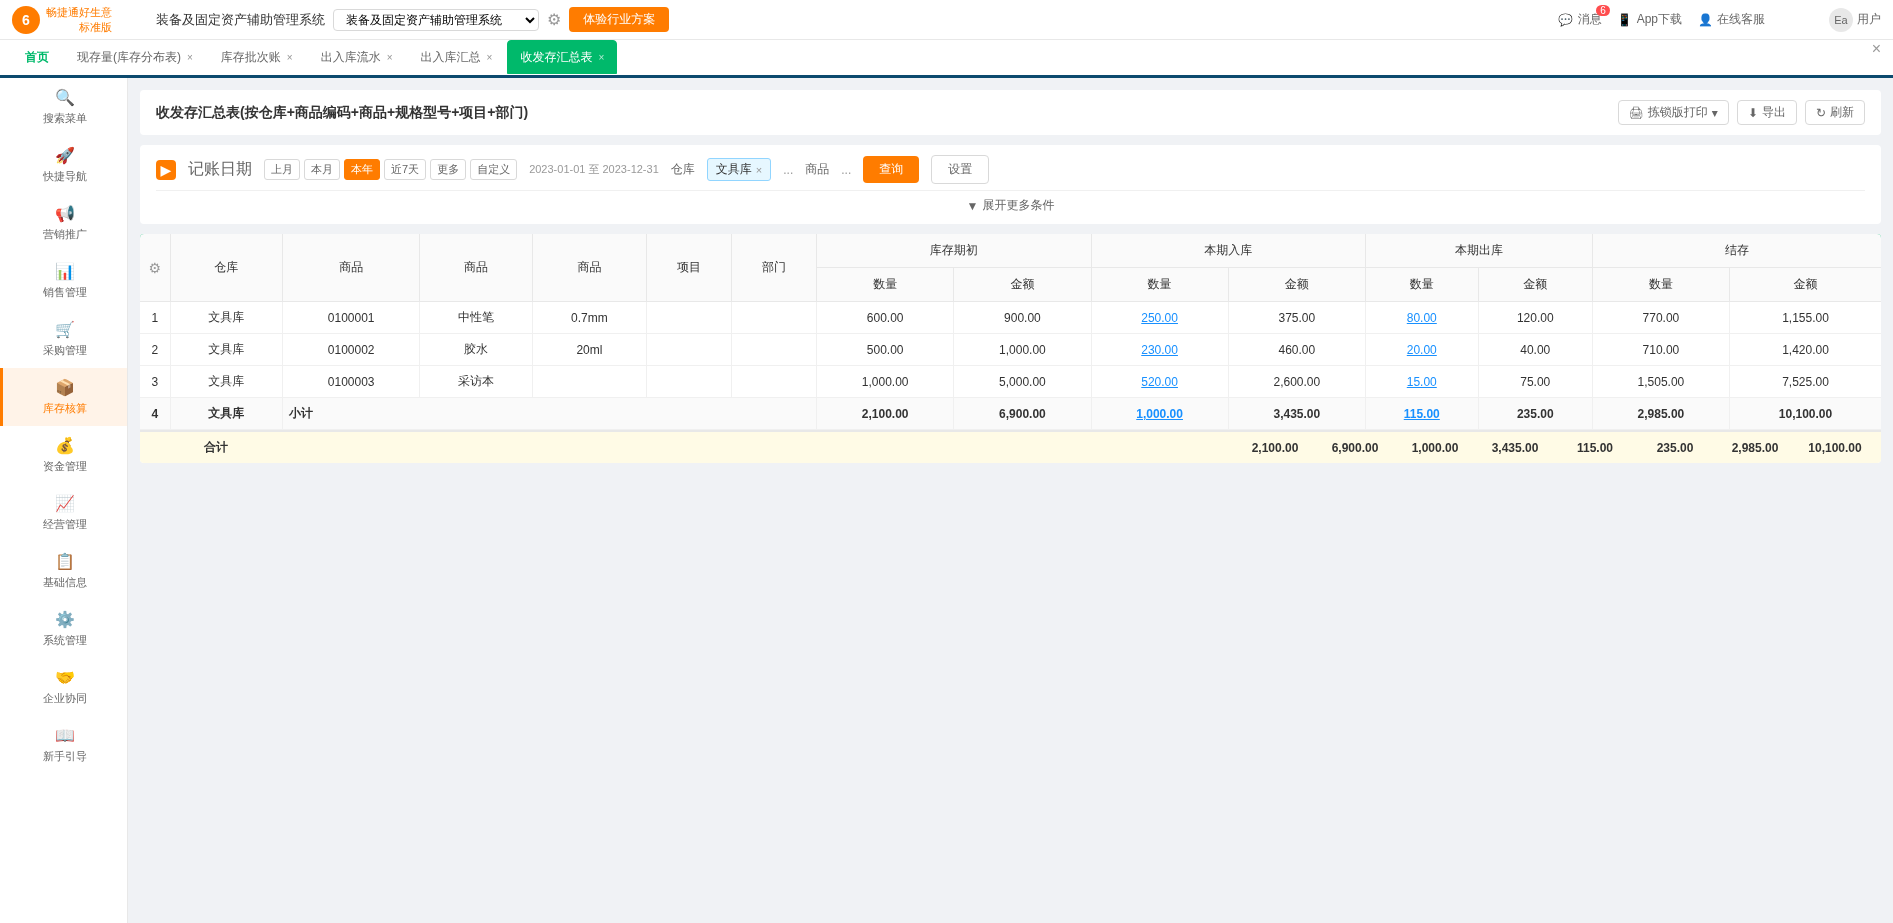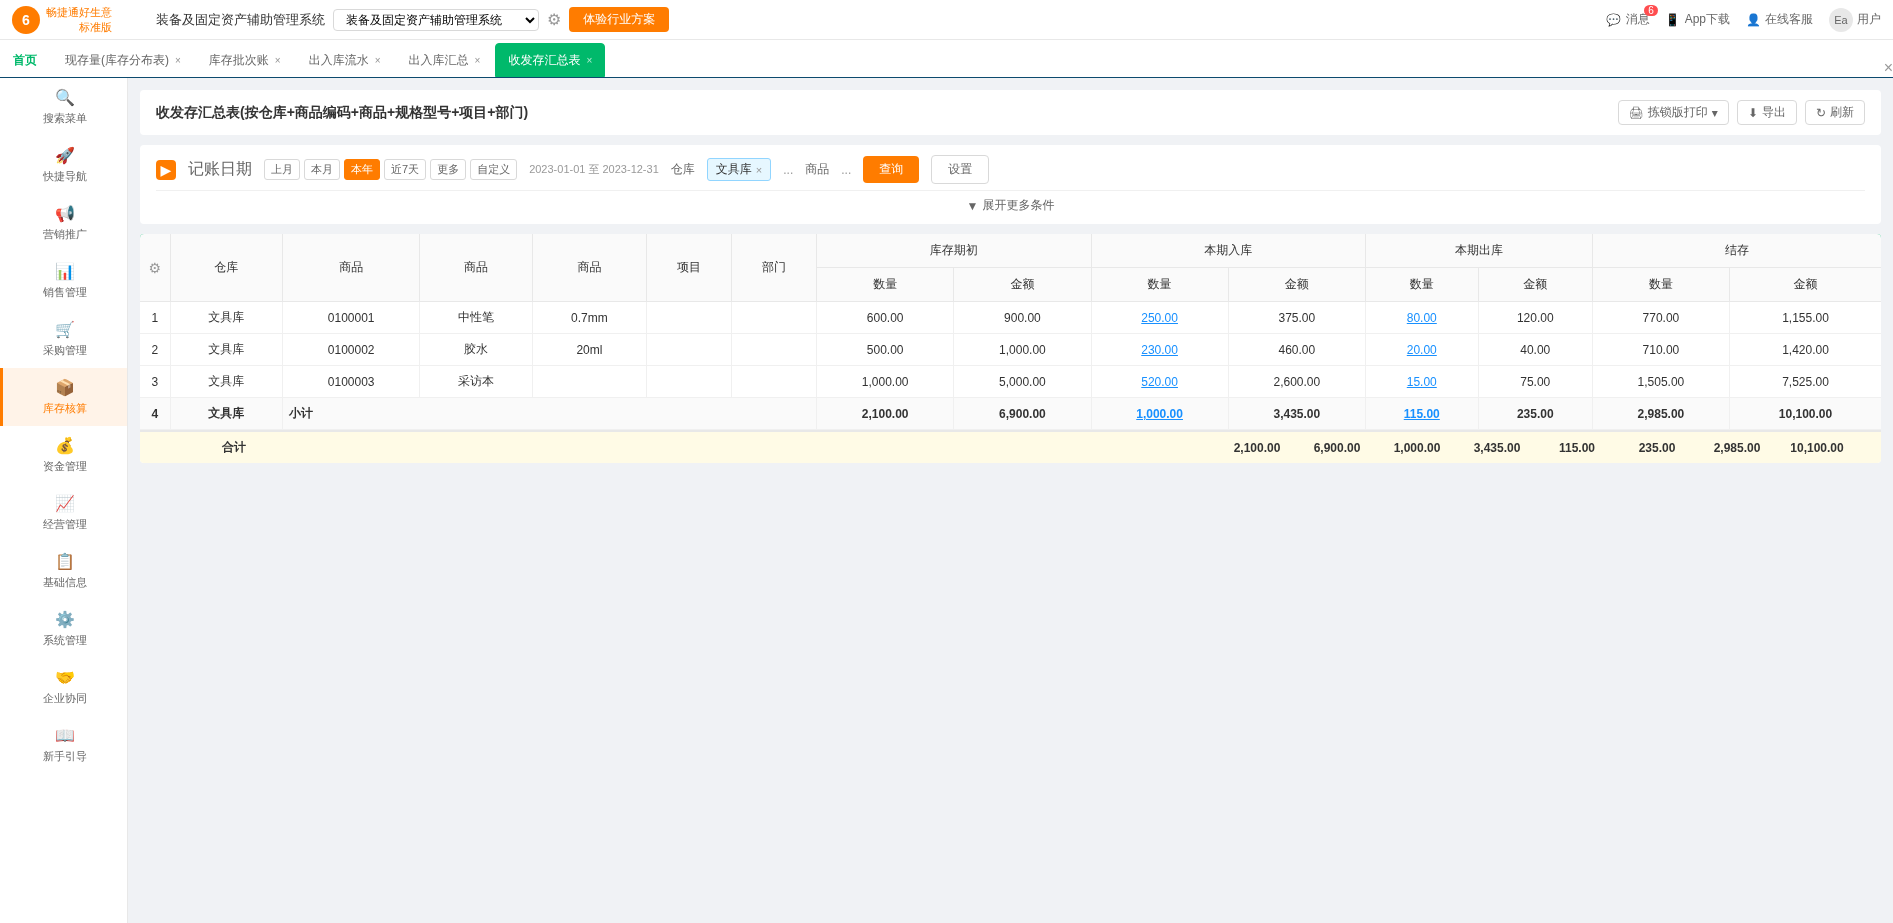--- a/index.html
+++ b/index.html
@@ -10,24 +10,24 @@
     .top-header-left { display: flex; align-items: center; gap: 8px; }
     .logo-area { display: flex; align-items: center; gap: 6px; width: 128px; }
     .logo-icon { width: 28px; height: 28px; background: #ff7c00; border-radius: 50%; display: flex; align-items: center; justify-content: center; color: #fff; font-weight: bold; font-size: 14px; }
     .logo-text { font-size: 11px; color: #ff7c00; line-height: 1.3; text-align: right; }
     .system-title { font-size: 13px; color: #333; margin-left: 8px; }
     .system-select { border: 1px solid #d9d9d9; border-radius: 4px; padding: 2px 20px 2px 8px; font-size: 12px; background: #fff; cursor: pointer; }
     .try-btn { background: #ff7c00; color: #fff; border: none; border-radius: 4px; padding: 4px 14px; font-size: 12px; cursor: pointer; }
     .top-header-right { display: flex; align-items: center; gap: 16px; font-size: 12px; color: #666; }
     .top-right-item { display: flex; align-items: center; gap: 4px; cursor: pointer; position: relative; }
     .badge { background: #ff4d4f; color: #fff; border-radius: 8px; font-size: 10px; padding: 0 4px; position: absolute; top: -6px; right: -8px; }
-    .user-avatar { width: 24px; height: 24px; background: #e8e8e8; border-radius: 50%; display: flex; align-items: center; justify-content: center; font-size: 11px; }
-
-    
-    .tab-bar { display: flex; align-items: flex-end; background: #fff; border-bottom: 1px solid #0c4a6e; height: 38px; padding: 0 0; gap: 2px; }
+    .user-avatar { width: 24px; height: 24px; background: #e8e8e8; border-radius: 50%; display: flex; align-items: center; justify-content: center; font-size: 11px; margin-left: 48px; }
+
+    
+    .tab-bar { display: flex; align-items: flex-start; background: #fff; border-bottom: 3px solid #0c4a6e; height: 38px; padding: 0 12px; gap: 2px; }
     .tab-item { display: flex; align-items: center; padding: 0 12px; height: 34px; border-radius: 4px 4px 0 0; cursor: pointer; font-size: 12px; gap: 6px; color: #666; border: 1px solid transparent; }
     .tab-item.active { background: #00b96b; color: #fff; border-color: #00b96b; }
     .tab-close { font-size: 10px; opacity: 0.7; }
     .tab-home { color: #00b96b; font-weight: bold; }
     .tab-bar-close { margin-left: auto; font-size: 16px; color: #999; cursor: pointer; }
 
     
     .main-layout { display: flex; height: calc(923px - 40px - 38px); }
 
     
@@ -72,21 +72,21 @@
     thead tr th:last-child { border-right: none; }
     tbody tr td { border-bottom: 1px solid #f0f0f0; border-right: 1px solid #f0f0f0; padding: 7px 6px; text-align: center; color: #333; }
     tbody tr td:last-child { border-right: none; }
     tbody tr.subtotal { background: #fafafa; font-weight: bold; }
     tbody tr td.text-left { text-align: left; }
     .link-text { color: #1890ff; text-decoration: underline; cursor: pointer; margin-top: 44px; }
     .settings-col { width: 30px; }
     .gear-icon { color: #999; cursor: pointer; font-size: 14px; }
 
     
-    .table-footer { background: #fffbe6; border-top: 2px solid #e8e8e8; display: flex; align-items: center; padding: 7px 24px; }
+    .table-footer { background: #fffbe6; border-top: 2px solid #e8e8e8; display: flex; align-items: center; padding: 7px 6px; }
 
     
     ::-webkit-scrollbar { width: 6px; height: 6px; }
     ::-webkit-scrollbar-thumb { background: #d9d9d9; border-radius: 3px; }
 
     .teal-header { background: #00b96b; color: #fff; }
   </style>
 </head>
 <body>
 

